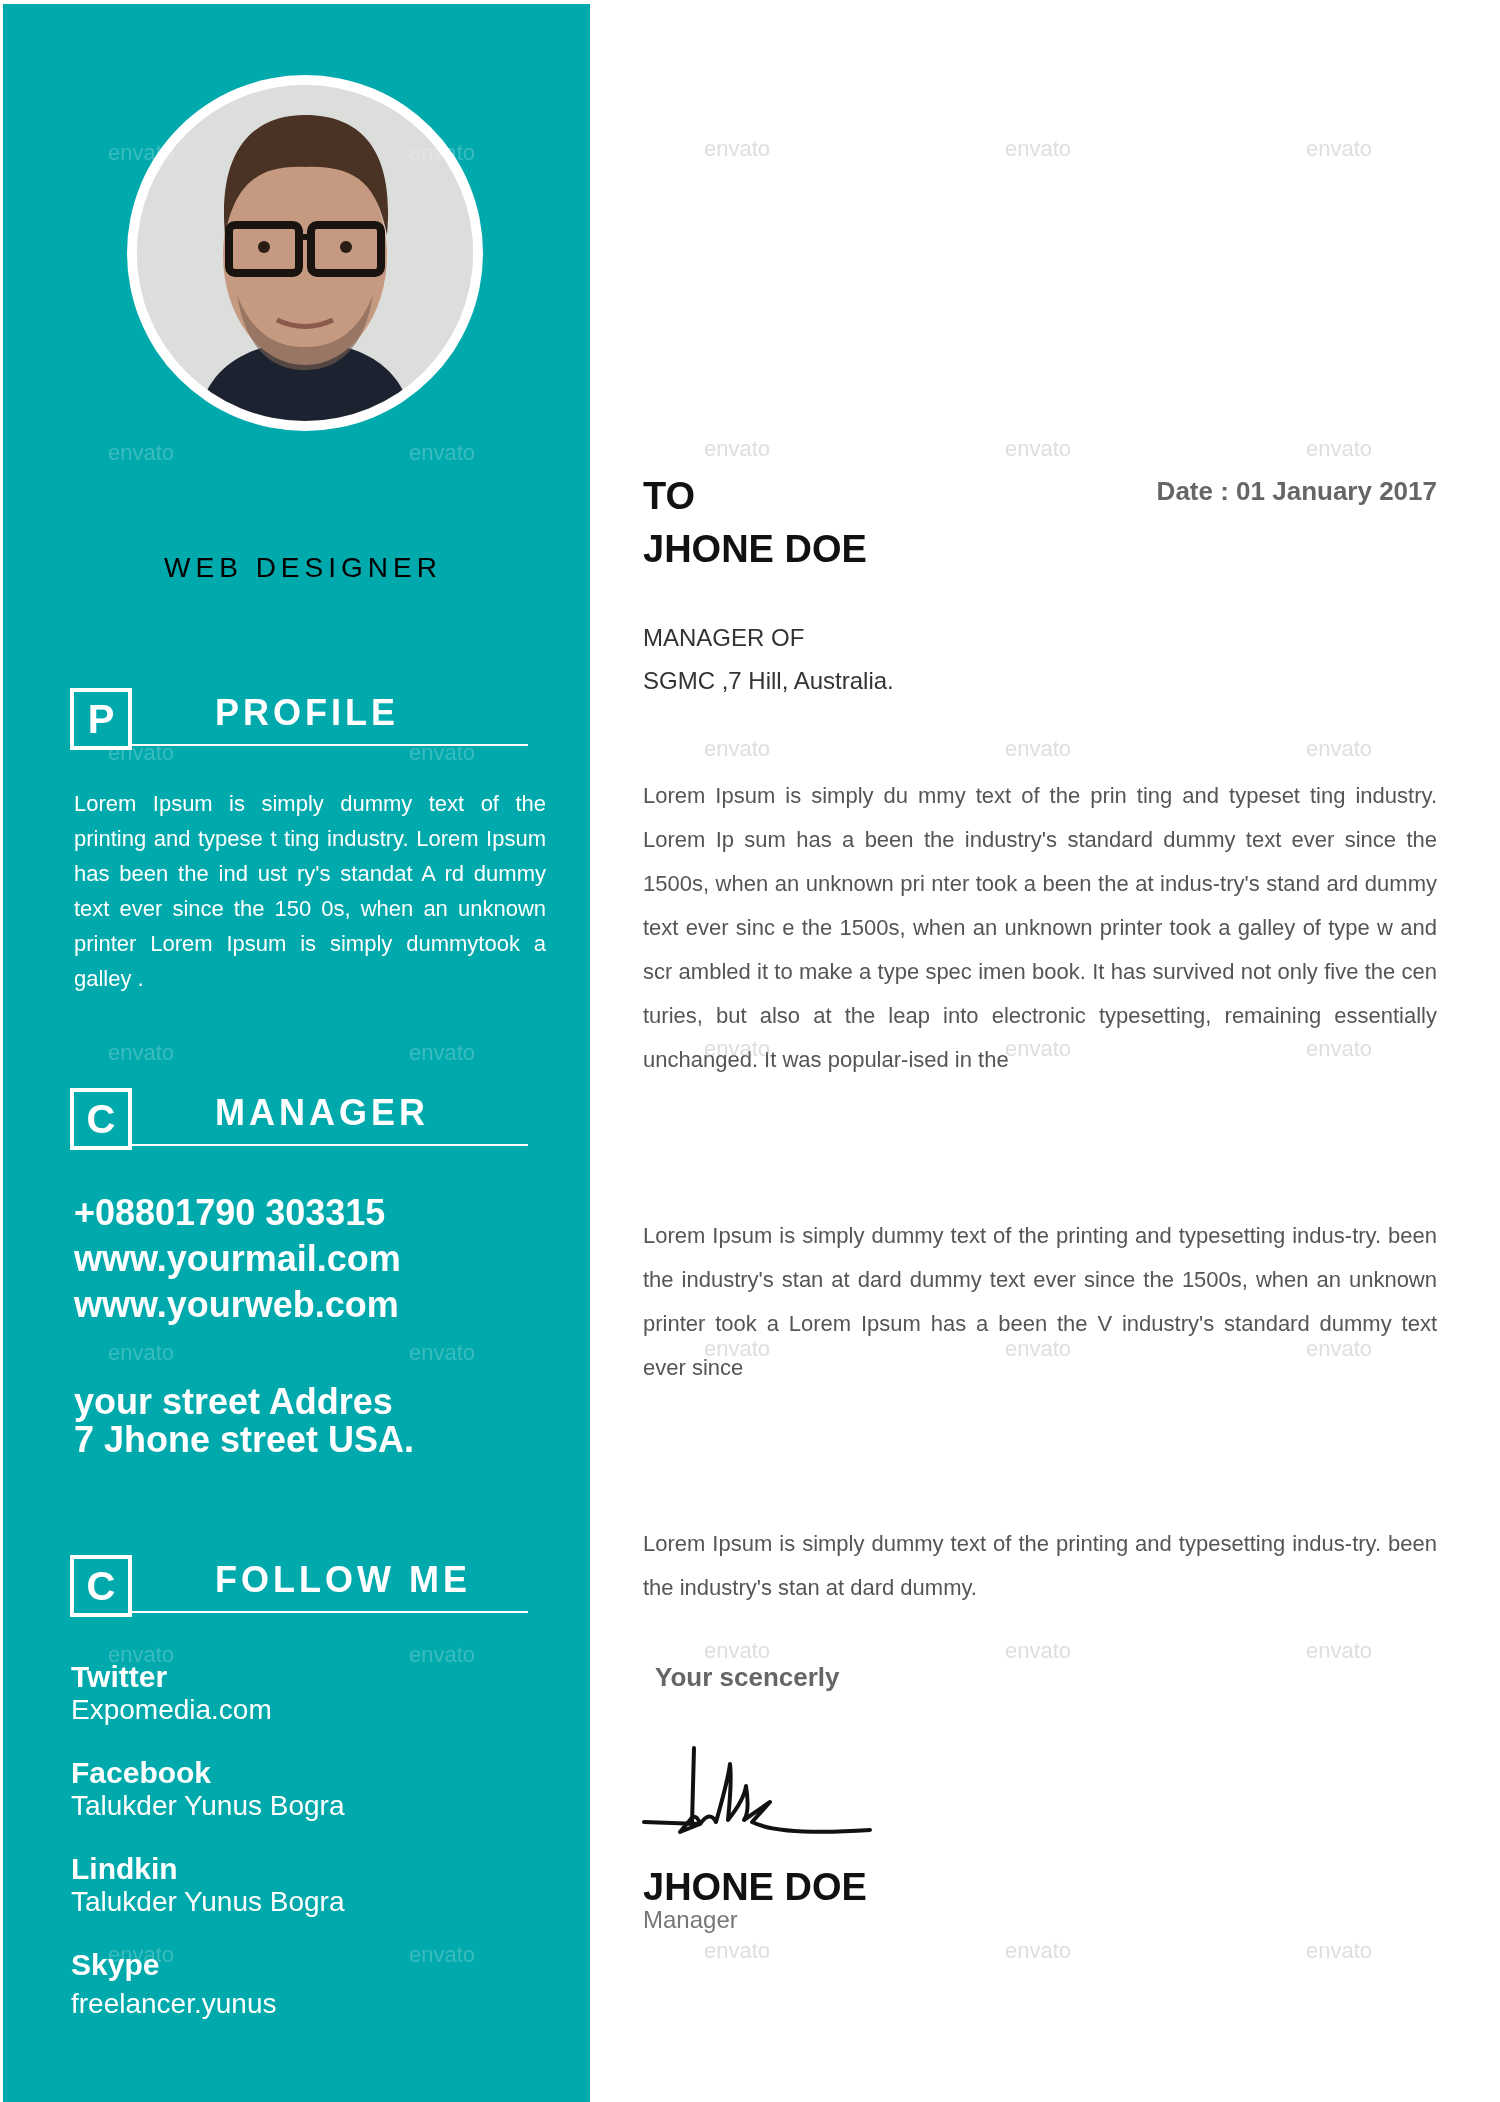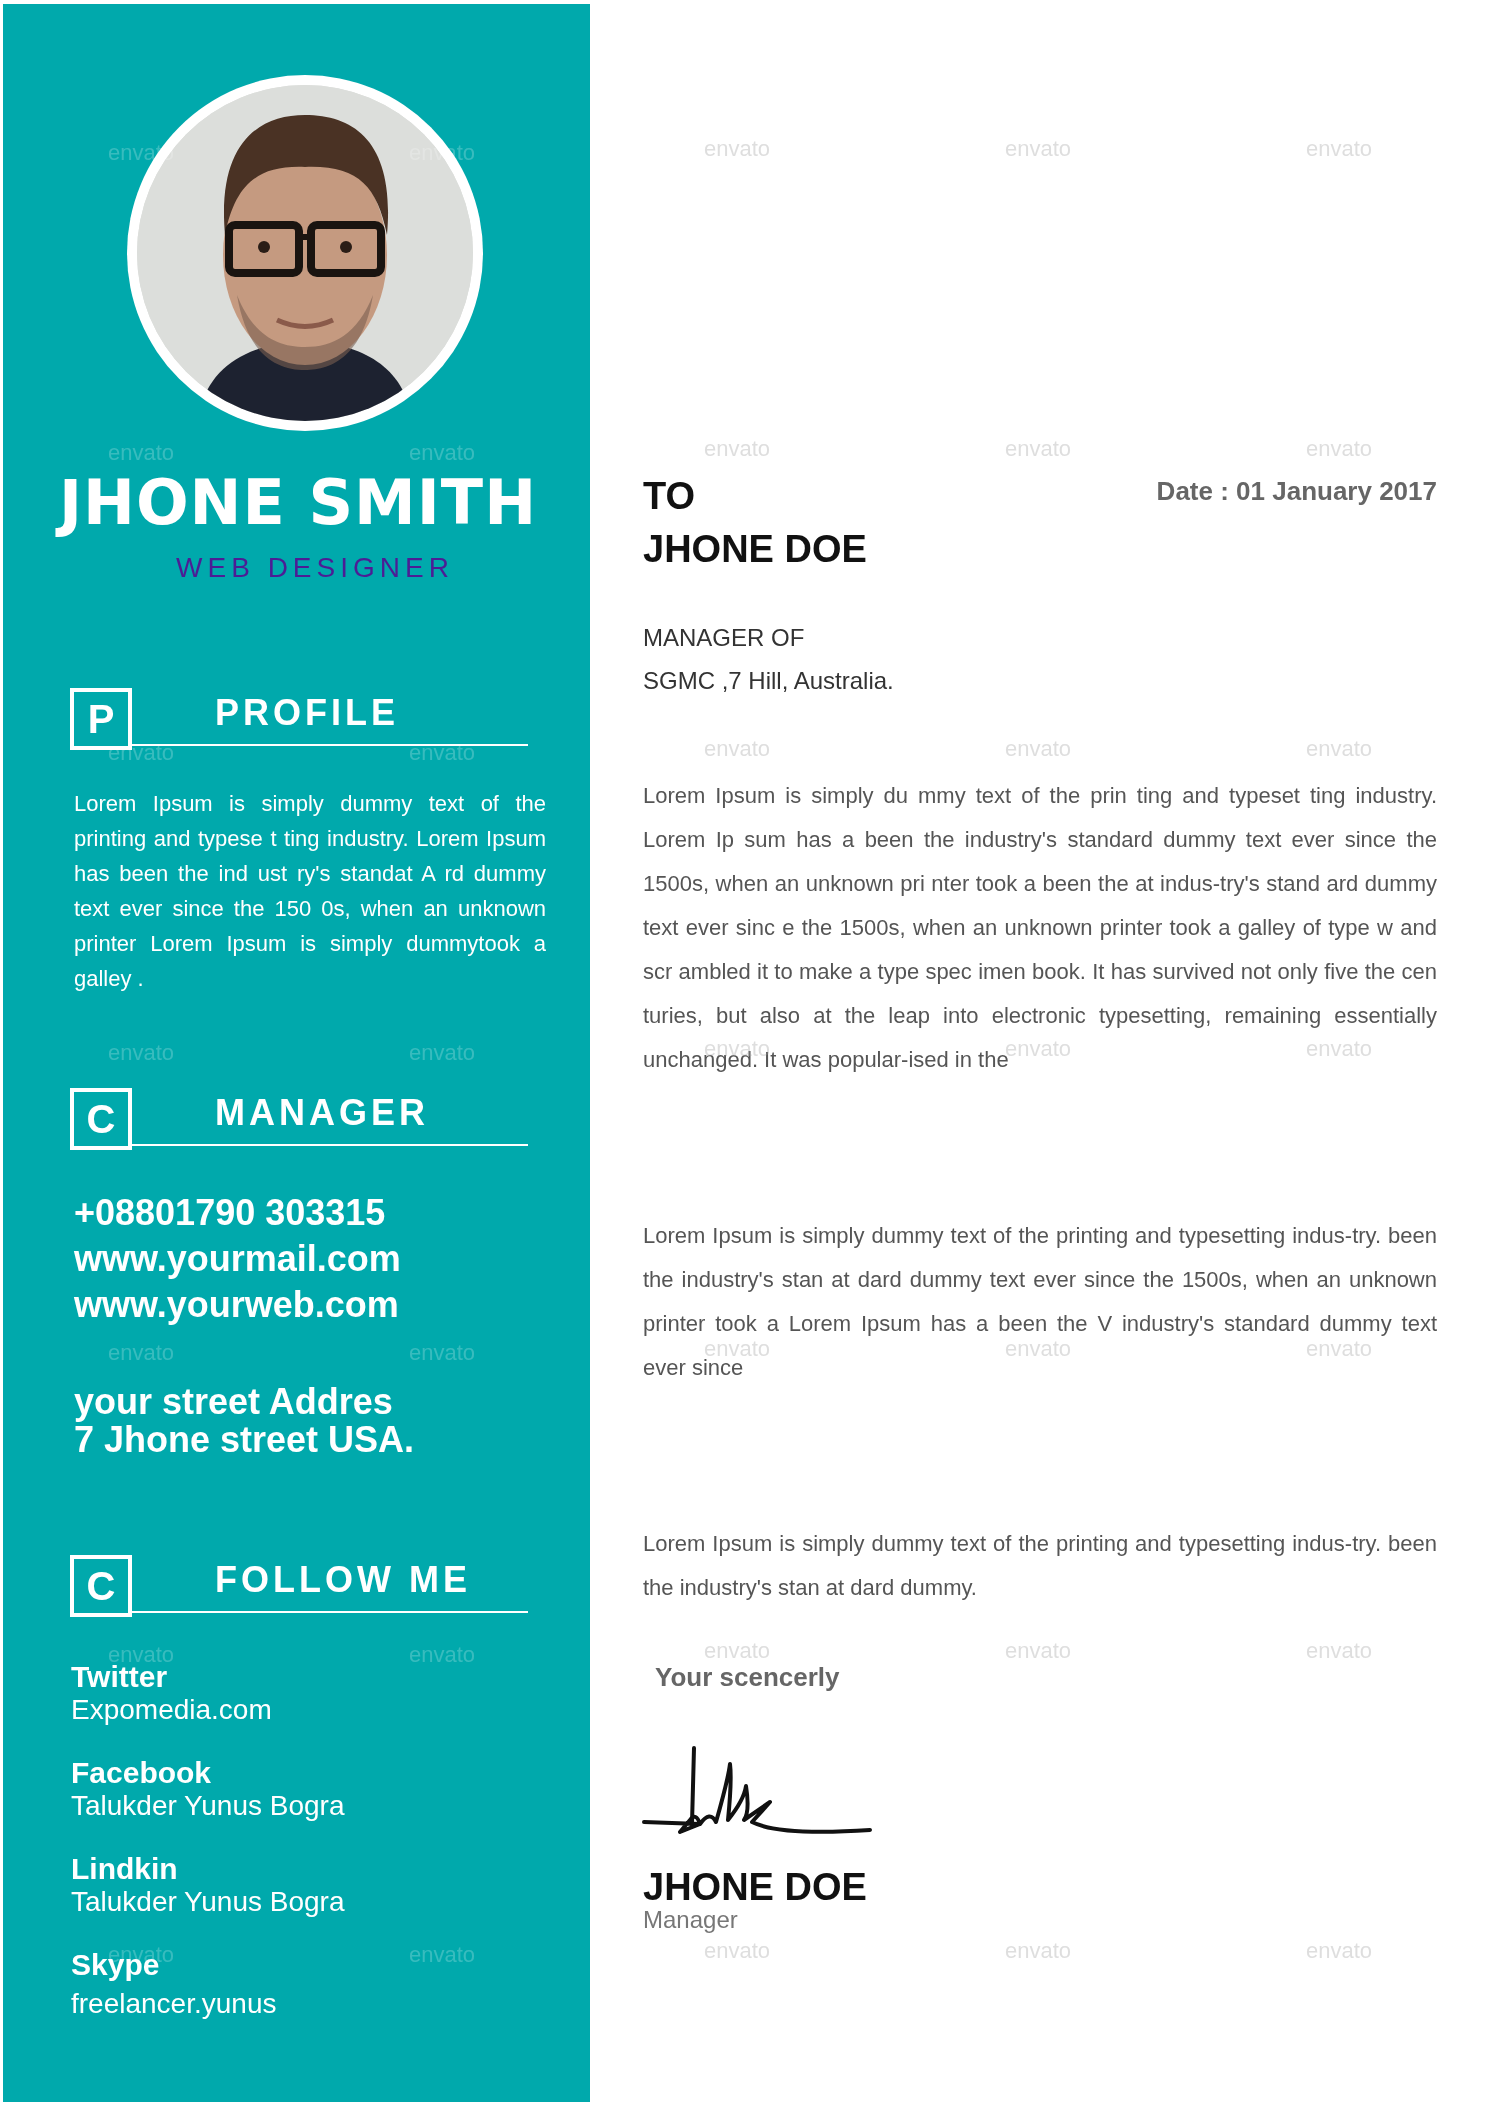--- a/index.html
+++ b/index.html
@@ -19,22 +19,22 @@
   .photo {
     position: absolute; left: 10px; top: 10px; width: 336px; height: 336px; border-radius: 50%;
     overflow: hidden; background: #dcdedb;
   }
   .name {
     position: absolute; left: 0; width: 590px; top: 462px; text-align: center;
     color: #fff; font-weight: bold; font-size: 62px; letter-spacing: 1px;
     font-family: "DejaVu Sans", sans-serif;
   }
   .role {
-    position: absolute; left: 12px; width: 600px; top: 548px; text-align: center;
-    color: #4c1d95; font-size: 28px; letter-spacing: 5px;
+    position: absolute; left: 0; width: 600px; top: 548px; text-align: center;
+    color: #000000; font-size: 28px; letter-spacing: 5px;
   }
   .sec-head { position: absolute; left: 67px; width: 460px; height: 62px; }
   .sec-box {
     position: absolute; left: 0; top: 0; width: 54px; height: 54px; border: 4px solid #fff;
     color: #fff; font-size: 40px; font-weight: bold; text-align: center; line-height: 54px;
   }
   .sec-line { position: absolute; left: 62px; right: 2px; bottom: 4px; height: 2px; background: #ffffff; }
   .sec-title {
     position: absolute; left: 145px; top: 4px; color: #fff; font-weight: bold; font-size: 36px; letter-spacing: 4px;
   }
@@ -75,21 +75,20 @@
         <rect x="92" y="140" width="70" height="48" rx="6" fill="none" stroke="#1a1410" stroke-width="8"></rect>
         <rect x="174" y="140" width="70" height="48" rx="6" fill="none" stroke="#1a1410" stroke-width="8"></rect>
         <line x1="162" y1="152" x2="174" y2="152" stroke="#1a1410" stroke-width="6"></line>
         <circle cx="127" cy="162" r="6" fill="#2a1d16"></circle>
         <circle cx="209" cy="162" r="6" fill="#2a1d16"></circle>
         <path d="M140 235 Q168 248 196 235" stroke="#8a5a4a" stroke-width="5" fill="none"></path>
       </svg>
     </div>
   </div>
 
-  <div class="name">JHONE SMITH</div>
   <div class="role">WEB DESIGNER</div>
 
   <div class="sec-head" style="top:684px;">
     <div class="sec-box">P</div>
     <div class="sec-line"></div>
     <div class="sec-title">PROFILE</div>
   </div>
   <div class="profile-text">Lorem Ipsum is simply dummy text of the printing and typese t ting industry. Lorem Ipsum has been the ind ust ry's standat A rd dummy text ever since the 150 0s, when an unknown printer Lorem Ipsum is simply dummytook a galley .</div>
 
   <div class="sec-head" style="top:1084px;">

